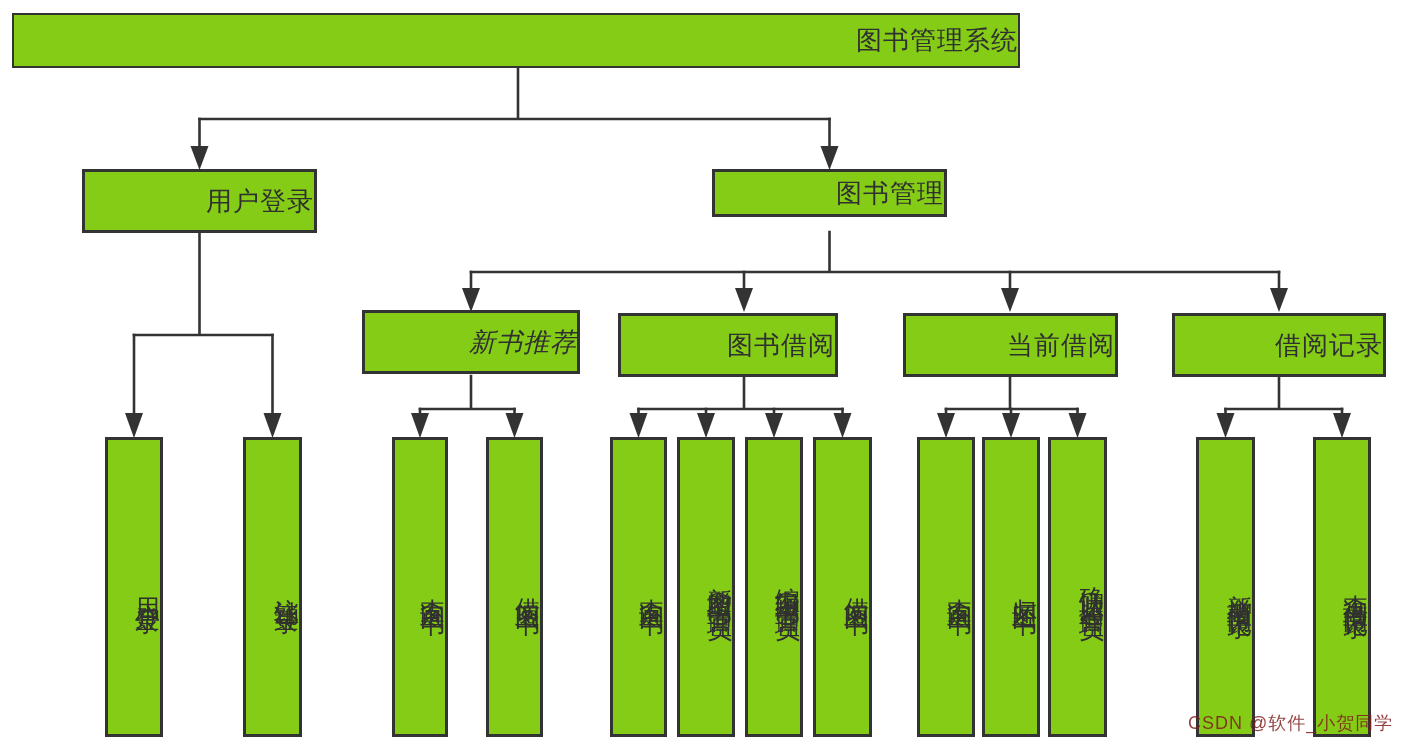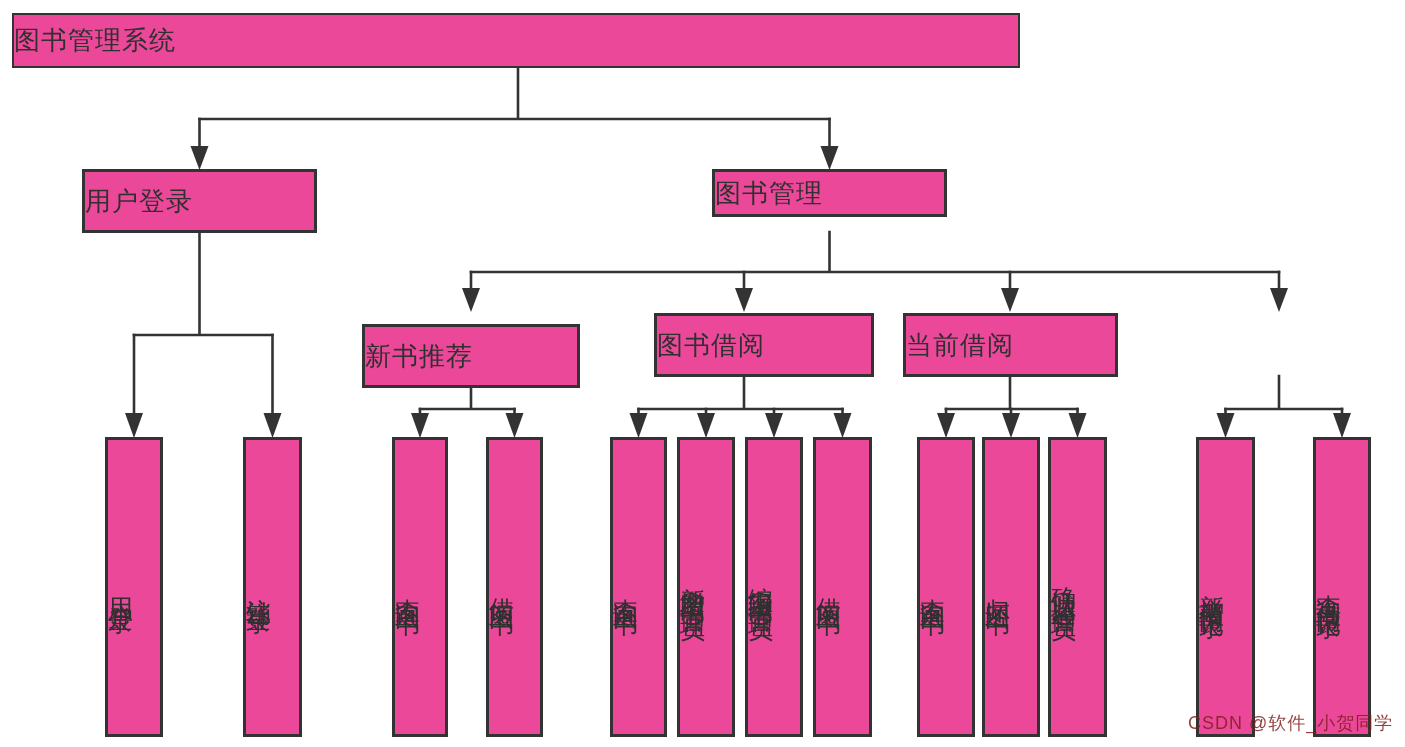--- a/index.html
+++ b/index.html
@@ -12,34 +12,34 @@
     position: relative; width: 1405px; height: 747px; background: #ffffff;
   }
   svg.connectors {
     position: absolute; left: 0; top: 0; width: 1405px; height: 747px; z-index: 1;
   }
   svg.connectors path, svg.connectors line {
     stroke: #333333; stroke-width: 2.6; fill: none; stroke-linecap: square;
   }
   svg.connectors polygon { fill: #333333; stroke: none; }
   .box {
-    position: absolute; background: #ec4899; border: 3px solid #333333;
-    display: flex; align-items: center; justify-content: flex-start; z-index: 2;
+    position: absolute; background: #84cc16; border: 3px solid #333333;
+    display: flex; align-items: center; justify-content: flex-end; z-index: 2;
   }
   .box .lbl {
     color: #303030; font-size: 26px; letter-spacing: 1px; white-space: nowrap;
   }
   
   #n-root { left: 12px; top: 13px; width: 1008px; height: 55px; border-width: 2px; }
   
   #n-b0 { left: 82px;  top: 169px; width: 235px; height: 64px; }
   #n-b1 { left: 712px; top: 169px; width: 235px; height: 48px; }
   
-  #n-g0 { left: 362px;  top: 324px; width: 218px; height: 64px; }
-  #n-g1 { left: 654px;  top: 313px; width: 220px; height: 64px; }
+  #n-g0 { left: 362px;  top: 310px; width: 218px; height: 64px; font-style: italic; }
+  #n-g1 { left: 618px;  top: 313px; width: 220px; height: 64px; }
   #n-g2 { left: 903px;  top: 313px; width: 215px; height: 64px; }
   #n-g3 { left: 1172px; top: 313px; width: 214px; height: 64px; }
   
   .leaf { top: 437px; height: 300px; }
   .leaf .lbl {
     writing-mode: vertical-rl; font-size: 25px; letter-spacing: 4.5px;
     line-height: 1; white-space: nowrap;
   }
   #n-l0  { left: 105px;  width: 58px; }
   #n-l1  { left: 243px;  width: 59px; }
@@ -148,20 +148,23 @@
 
   <div class="box" id="n-g0">
     <span class="lbl">新书推荐</span>
   </div>
   <div class="box" id="n-g1">
     <span class="lbl">图书借阅</span>
   </div>
   <div class="box" id="n-g2">
     <span class="lbl">当前借阅</span>
   </div>
+  <div class="box" id="n-g3">
+    <span class="lbl">借阅记录</span>
+  </div>
 
   <div class="box leaf" id="n-l0">
     <span class="lbl">用户登录</span>
   </div>
   <div class="box leaf" id="n-l1">
     <span class="lbl">注销登录</span>
   </div>
   <div class="box leaf" id="n-l2">
     <span class="lbl">查询图书</span>
   </div>

